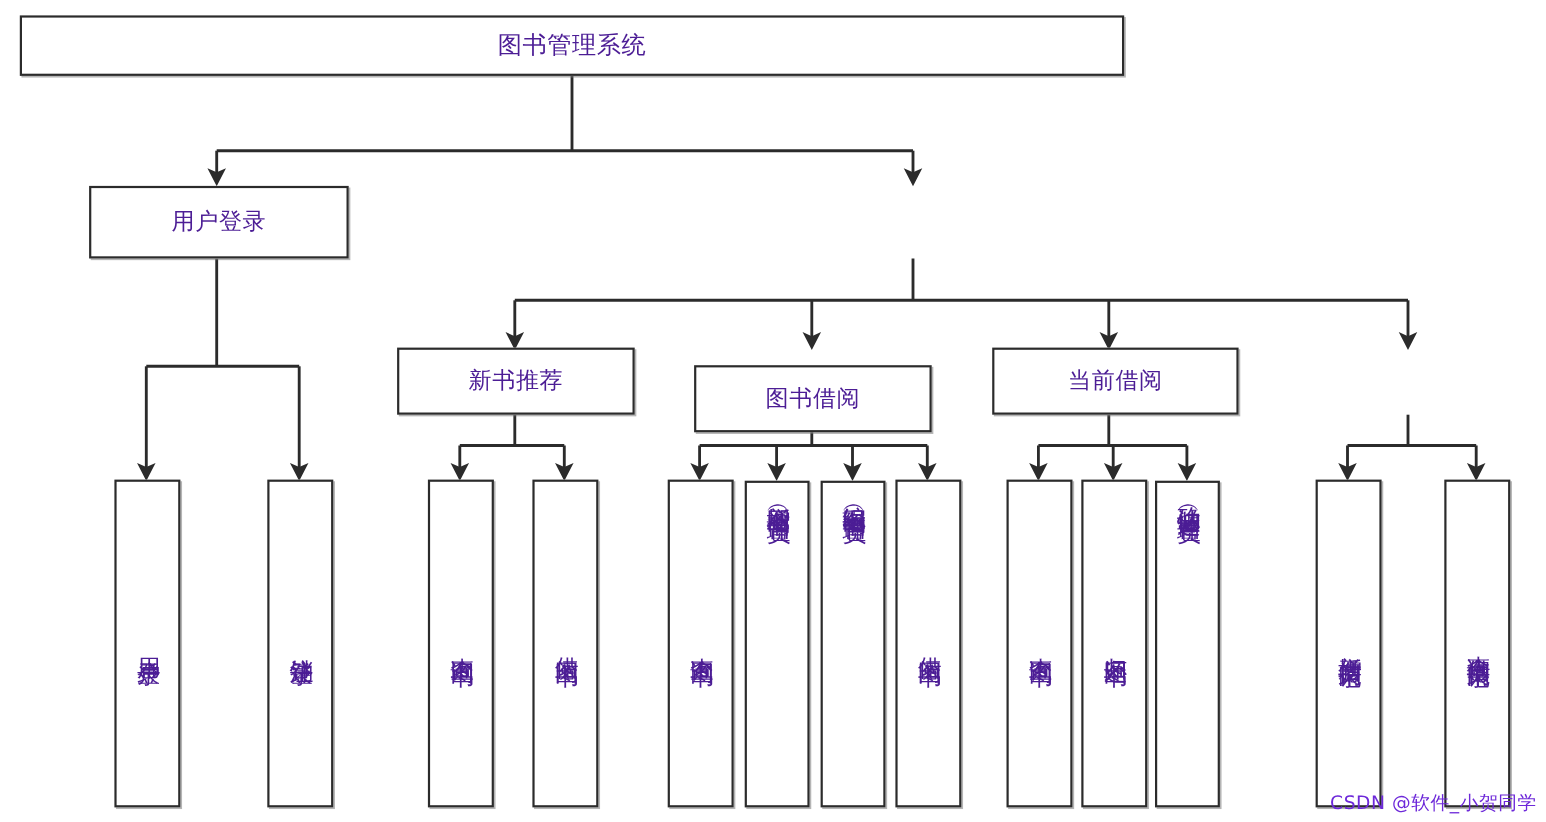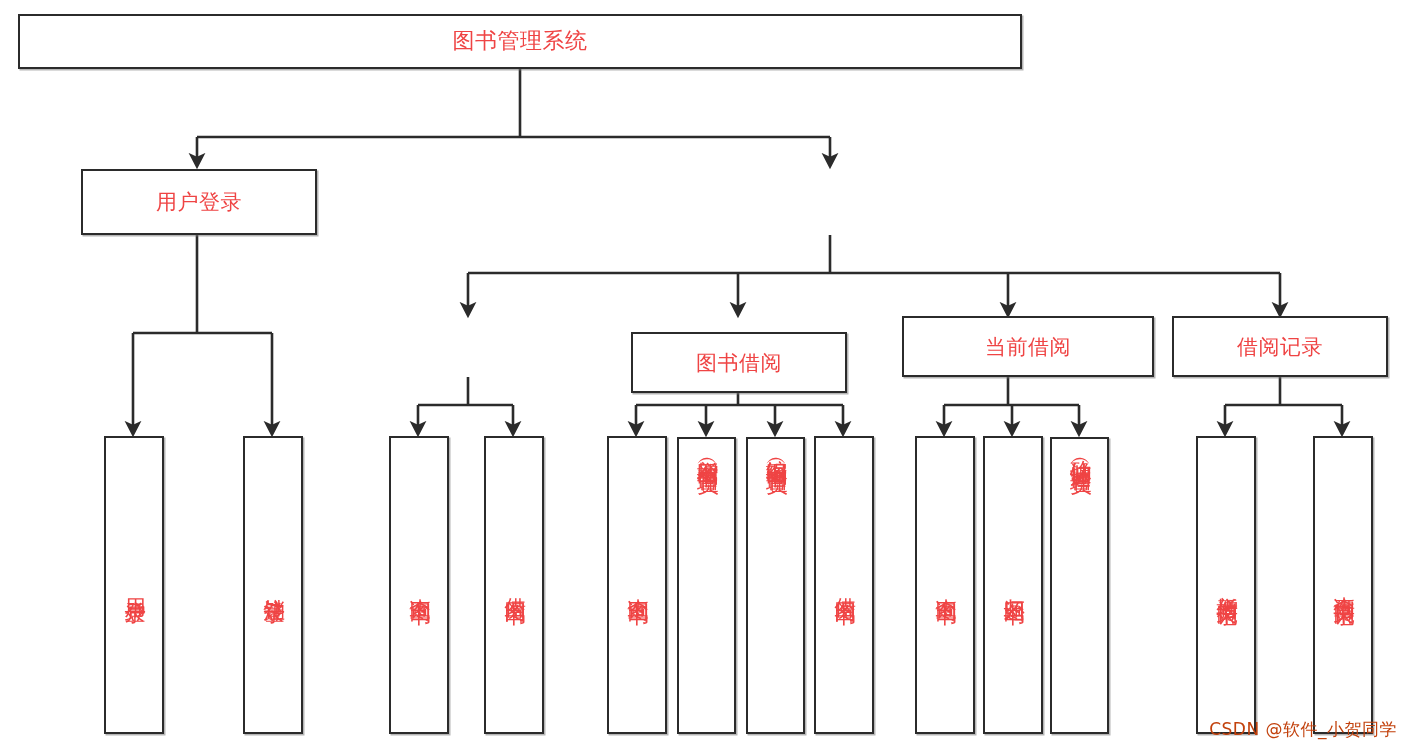--- a/index.html
+++ b/index.html
@@ -33,21 +33,21 @@
     background: #ffffff;
     display: flex;
     align-items: center;
     justify-content: center;
     box-shadow: 1.5px 1.5px 0 0 rgba(120,120,120,0.55);
   }
   .node .label {
     font-size: 21px;
     line-height: 1.12;
     letter-spacing: 0.5px;
-    color: #ef4444;
+    color: #4c1d95;
     white-space: nowrap;
     text-align: center;
   }
   .node.root .label { font-size: 22px; }
   .node.leaf {
     align-items: flex-start;
     justify-content: center;
     padding-top: 4px;
   }
   .node.leaf .label {
@@ -60,21 +60,21 @@
   }
   .node.leaf.centered {
     align-items: center;
     padding-top: 0;
   }
   #watermark {
     position: absolute;
     right: 8px;
     bottom: 6px;
     font-size: 17px;
-    color: #c2410c;
+    color: #6d28d9;
     letter-spacing: 0.5px;
     white-space: nowrap;
     font-family: "DejaVu Sans", sans-serif;
   }
 </style>
 </head>
 <body>
 
 <div id="canvas">
 
@@ -129,28 +129,28 @@
   </svg>
 
   <div class="node root" style="left:18px; top:14px; width:1004px; height:55px;">
     <span class="label">图书管理系统</span>
   </div>
 
   <div class="node" style="left:81px; top:169px; width:236px; height:66px;">
     <span class="label">用户登录</span>
   </div>
 
+  <div class="node" style="left:361px; top:316px; width:216px; height:61px;">
+    <span class="label">新书推荐</span>
+  </div>
   <div class="node" style="left:631px; top:332px; width:216px; height:61px;">
     <span class="label">图书借阅</span>
   </div>
-  <div class="node" style="left:902px; top:316px; width:252px; height:61px;">
+  <div class="node" style="left:902px; top:316px; width:224px; height:61px;">
     <span class="label">当前借阅</span>
-  </div>
-  <div class="node" style="left:1172px; top:316px; width:216px; height:61px;">
-    <span class="label">借阅记录</span>
   </div>
 
   <div class="node leaf centered" style="left:104px; top:436px; width:60px; height:298px;">
     <span class="label">用户登录</span>
   </div>
   <div class="node leaf centered" style="left:243px; top:436px; width:60px; height:298px;">
     <span class="label">注销登录</span>
   </div>
 
   <div class="node leaf centered" style="left:389px; top:436px; width:60px; height:298px;">

